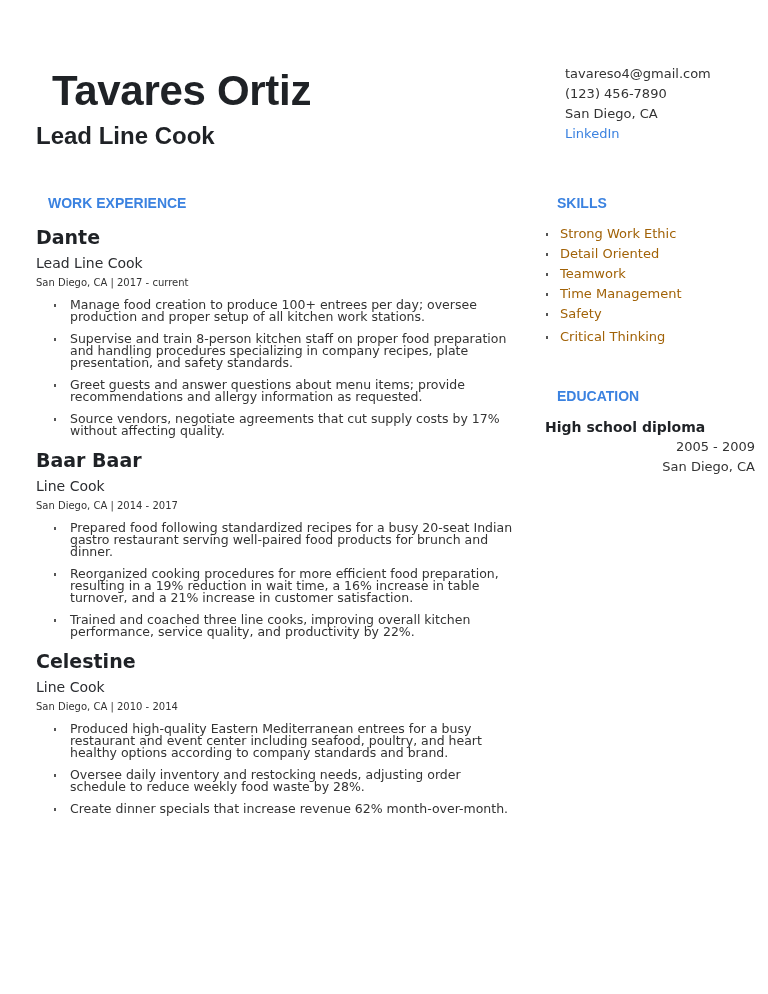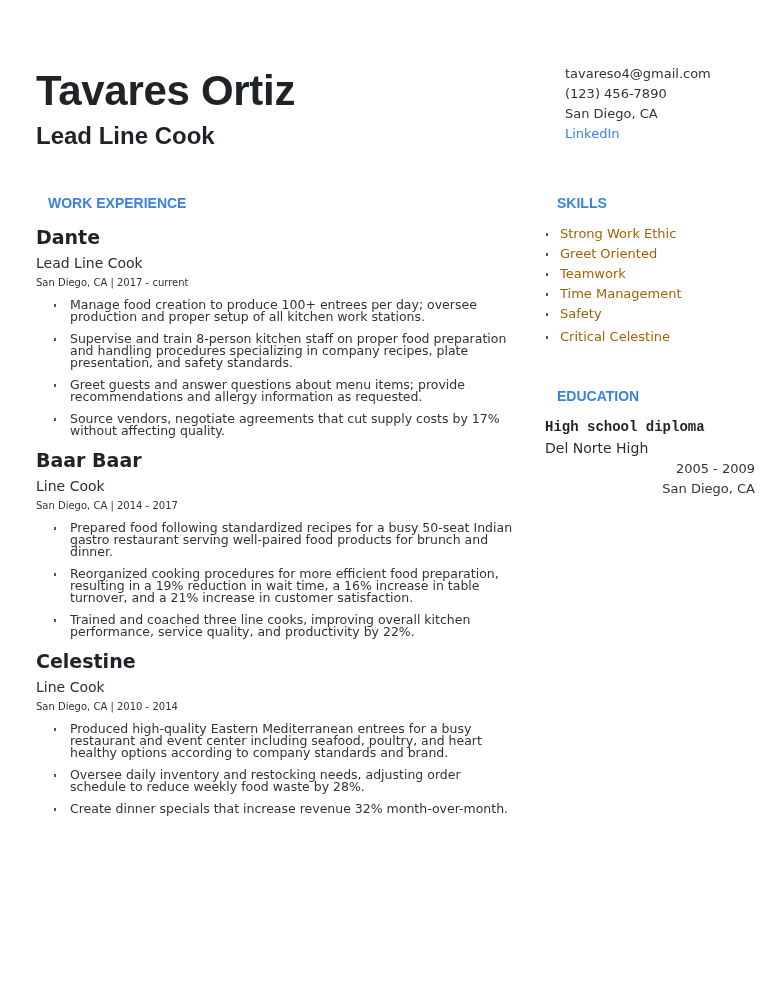--- a/index.html
+++ b/index.html
@@ -2,21 +2,21 @@
 <html><head>
   <meta charset="utf-8">
   <style>
     html, body { margin: 0; padding: 0; background: #ffffff; }
     body {
       width: 768px; height: 994px; position: relative; overflow: hidden;
       font-family: "DejaVu Sans", sans-serif; color: #2b2d31;
     }
     .abs { position: absolute; }
     .name {
-      left: 36px; top: 66px; font-family: "Liberation Sans", sans-serif;
+      left: 52px; top: 66px; font-family: "Liberation Sans", sans-serif;
       font-weight: bold; font-size: 42px; line-height: 50px; color: #1f2226; letter-spacing: -0.3px;
       margin: 0;
     }
     .title {
       left: 36px; top: 121px; font-family: "Liberation Sans", sans-serif;
       font-weight: bold; font-size: 24px; line-height: 30px; color: #1f2226; margin: 0;
     }
     .contact { left: 545px; top: 64px; font-size: 13px; line-height: 20px; color: #333; margin-left: 20px; }
     .contact div { white-space: nowrap; }
     .contact .link { color: #3b82e0; text-decoration: none; }
@@ -41,21 +41,21 @@
     .right { left: 545px; top: 182px; width: 210px; }
     ul.skills { list-style: none; margin: 8px 0 0 0; padding: 0; }
     ul.skills li {
       position: relative; padding-left: 15px; font-size: 13px; line-height: 20px; color: #a16207;
     }
     ul.skills li::before {
       content: ""; position: absolute; left: 1px; top: 9px; width: 2px; height: 3px; background: #555;
     }
     ul.skills li:last-child { margin-top: 3px; }
     .edu { margin-top: 40px; }
-    .degree { font-weight: bold; font-size: 14px; line-height: 20px; color: #1f2226; margin-top: 6px; font-family: Liberation Mono, monospace; }
+    .degree { font-weight: bold; font-size: 14px; line-height: 20px; color: #1f2226; margin-top: 6px; }
     .school { font-size: 14px; line-height: 22px; color: #2b2d31; }
     .edu-meta { font-size: 13px; line-height: 20px; color: #333; text-align: right; }
   </style>
 </head>
 <body>
 
 <h1 class="abs name">Tavares Ortiz</h1>
 <h2 class="abs title">Lead Line Cook</h2>
 
 <div class="abs contact">
@@ -78,49 +78,48 @@
       <li>Greet guests and answer questions about menu items; provide recommendations and allergy information as requested.</li>
       <li>Source vendors, negotiate agreements that cut supply costs by 17% without affecting quality.</li>
     </ul>
   </div>
 
   <div class="job">
     <h4 class="company">Baar Baar</h4>
     <div class="role">Line Cook</div>
     <div class="meta">San Diego, CA | 2014 - 2017</div>
     <ul class="bullets">
-      <li>Prepared food following standardized recipes for a busy 50-seat Indian gastro restaurant serving well-paired food products for brunch and dinner.</li>
+      <li>Prepared food following standardized recipes for a busy 20-seat Indian gastro restaurant serving well-paired food products for brunch and dinner.</li>
       <li>Reorganized cooking procedures for more efficient food preparation, resulting in a 19% reduction in wait time, a 16% increase in table turnover, and a 21% increase in customer satisfaction.</li>
       <li>Trained and coached three line cooks, improving overall kitchen performance, service quality, and productivity by 22%.</li>
     </ul>
   </div>
 
   <div class="job">
     <h4 class="company">Celestine</h4>
     <div class="role">Line Cook</div>
     <div class="meta">San Diego, CA | 2010 - 2014</div>
     <ul class="bullets">
       <li>Produced high-quality Eastern Mediterranean entrees for a busy restaurant and event center including seafood, poultry, and heart healthy options according to company standards and brand.</li>
       <li>Oversee daily inventory and restocking needs, adjusting order schedule to reduce weekly food waste by 28%.</li>
-      <li>Create dinner specials that increase revenue 32% month-over-month.</li>
+      <li>Create dinner specials that increase revenue 62% month-over-month.</li>
     </ul>
   </div>
 </div>
 
 <div class="abs right">
   <h3 class="section-head">SKILLS</h3>
   <ul class="skills">
     <li>Strong Work Ethic</li>
-    <li>Greet Oriented</li>
+    <li>Detail Oriented</li>
     <li>Teamwork</li>
     <li>Time Management</li>
     <li>Safety</li>
-    <li>Critical Celestine</li>
+    <li>Critical Thinking</li>
   </ul>
 
   <div class="edu">
     <h3 class="section-head">EDUCATION</h3>
     <div class="degree">High school diploma</div>
-    <div class="school">Del Norte High</div>
     <div class="edu-meta">2005 - 2009</div>
     <div class="edu-meta">San Diego, CA</div>
   </div>
 </div>
 
 </body></html>

